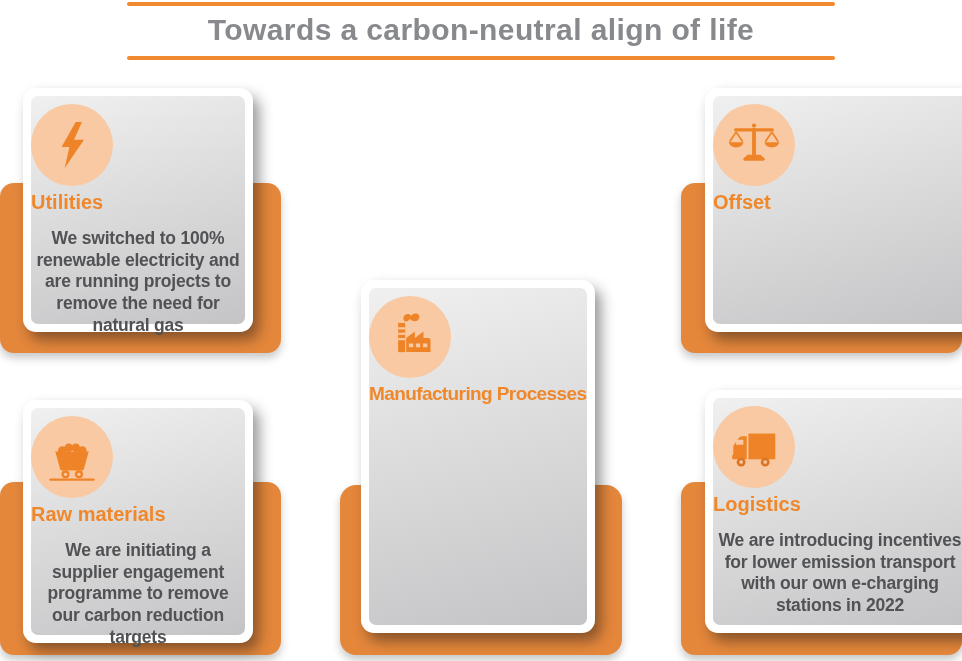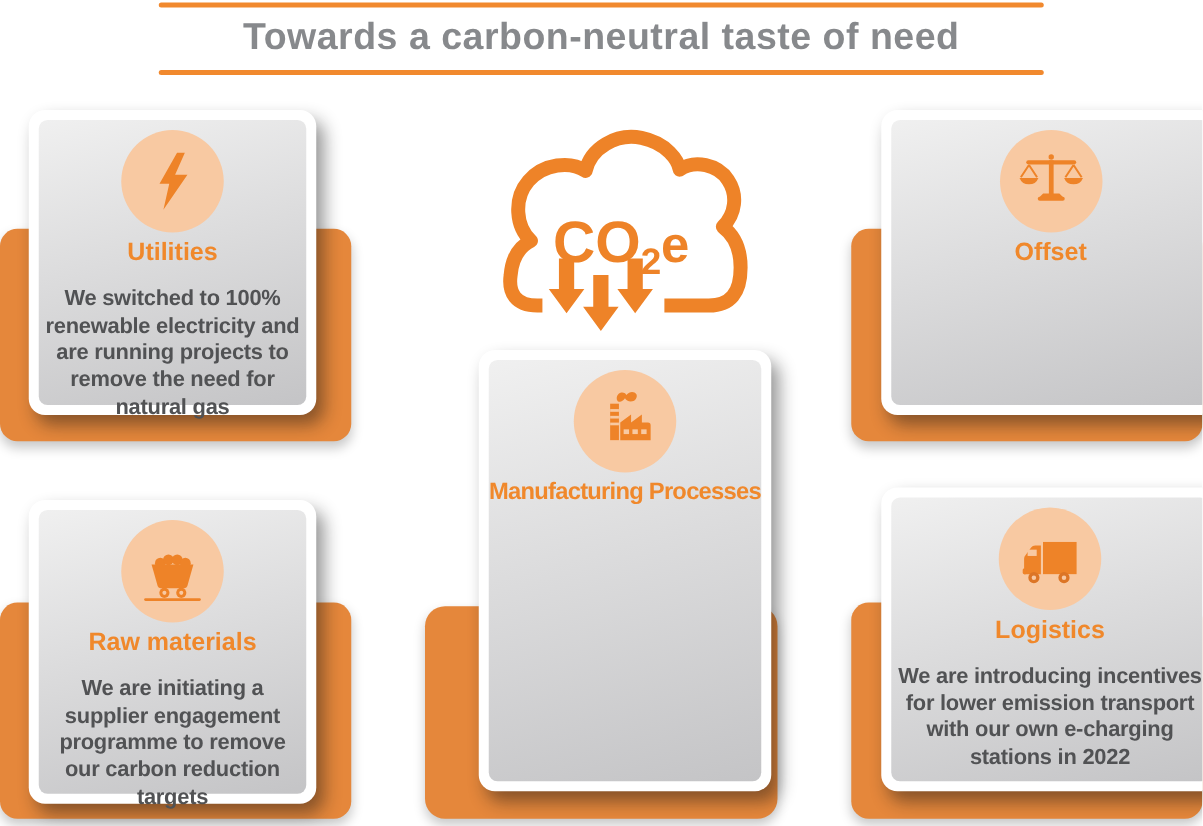--- a/index.html
+++ b/index.html
@@ -25,25 +25,25 @@
   .ribbon.c {left:340px;top:485px;width:282px;height:170px;border-radius:16px;}
   
   .card{
     position:absolute;background:#ffffff;border-radius:13px;padding:8px;
     box-shadow:6px 8px 14px rgba(20,20,20,.45);box-sizing:border-box;
   }
   .card.tl{left:23px;top:88px;width:230px;height:244px;}
   .card.tr{left:705px;top:88px;width:271px;height:244px;}
   .card.bl{left:23px;top:400px;width:230px;height:243px;}
   .card.br{left:705px;top:390px;width:270px;height:243px;}
-  .card.c {left:383px;top:280px;width:234px;height:353px;}
+  .card.c {left:361px;top:280px;width:234px;height:353px;}
   .card-inner{
     width:100%;height:100%;border-radius:7px;
     background:linear-gradient(165deg,#F0F0F0 0%,#DCDCDD 45%,#C4C4C6 100%);
-    display:flex;flex-direction:column;align-items:center;
+    display:flex;flex-direction:column;align-items:flex-start;
   }
   .icon-circle{
     width:82px;height:82px;border-radius:50%;background:#F8C9A2;
     margin-top:8px;flex-shrink:0;display:flex;align-items:center;justify-content:center;
   }
   .icon-circle svg{display:block;}
   .card-title{
     margin-top:5px;font-size:20px;font-weight:bold;color:#F0882B;
     text-align:center;white-space:nowrap;line-height:1.15;
   }
@@ -54,52 +54,29 @@
   }
   
   .cloud-wrap{position:absolute;left:383px;top:92px;width:234px;height:186px;}
 </style>
 </head>
 <body>
 
 <div class="stage">
 
   <div class="rule top"></div>
-  <div class="page-title">Towards a carbon-neutral taste of need</div>
+  <div class="page-title">Towards a carbon-neutral align of life</div>
   <div class="rule bottom"></div>
 
   <div class="ribbon tl"></div>
   <div class="ribbon tr"></div>
   <div class="ribbon bl"></div>
   <div class="ribbon br"></div>
   <div class="ribbon c"></div>
 
-  <div class="cloud-wrap">
-    <svg width="234" height="186" viewBox="0 0 230 183">
-      <path d="M 46,150
-               C 29,150 23,140 25,126
-               C 26,114 31,104 41,99
-               C 29,88 27,66 39,52
-               C 51,38 72,36 84,44
-               C 88,26 108,14 128,18
-               C 148,22 157,36 158,43
-               C 170,35 188,39 196,51
-               C 204,63 202,78 192,88
-               C 200,94 206,104 206,120
-               C 206,140 198,150 181,150
-               H 46 Z" fill="#ffffff" stroke="#EE8328" stroke-width="11" stroke-linejoin="round" stroke-linecap="round"></path>
-      <text x="112" y="116" text-anchor="middle" fill="#EE8328" font-family="Liberation Sans, sans-serif" font-weight="bold" font-size="46"><tspan>CO</tspan><tspan font-size="29" dy="9">2</tspan><tspan font-size="40" dy="-9">e</tspan></text>
-
-      <rect x="50" y="141" width="96" height="20" fill="#ffffff"></rect>
-
-      <polygon fill="#EE8328" points="63,113 75,113 75,137 83,137 69,156 55,137 63,137"></polygon>
-      <polygon fill="#EE8328" points="90,126 102,126 102,151 110,151 96,170 82,151 90,151"></polygon>
-      <polygon fill="#EE8328" points="117,113 129,113 129,137 137,137 123,156 109,137 117,137"></polygon>
-    </svg>
-  </div>
 
   <div class="card tl">
     <div class="card-inner">
       <div class="icon-circle">
         <svg width="52" height="52" viewBox="0 0 100 100">
           <path d="M57,6 L30,54 H45 L36,94 L73,40 H54 L69,6 Z" fill="#EE8328"></path>
         </svg>
       </div>
       <div class="card-title">Utilities</div>
       <div class="card-body">We switched to 100% renewable electricity and are running projects to remove the need for natural gas</div>

